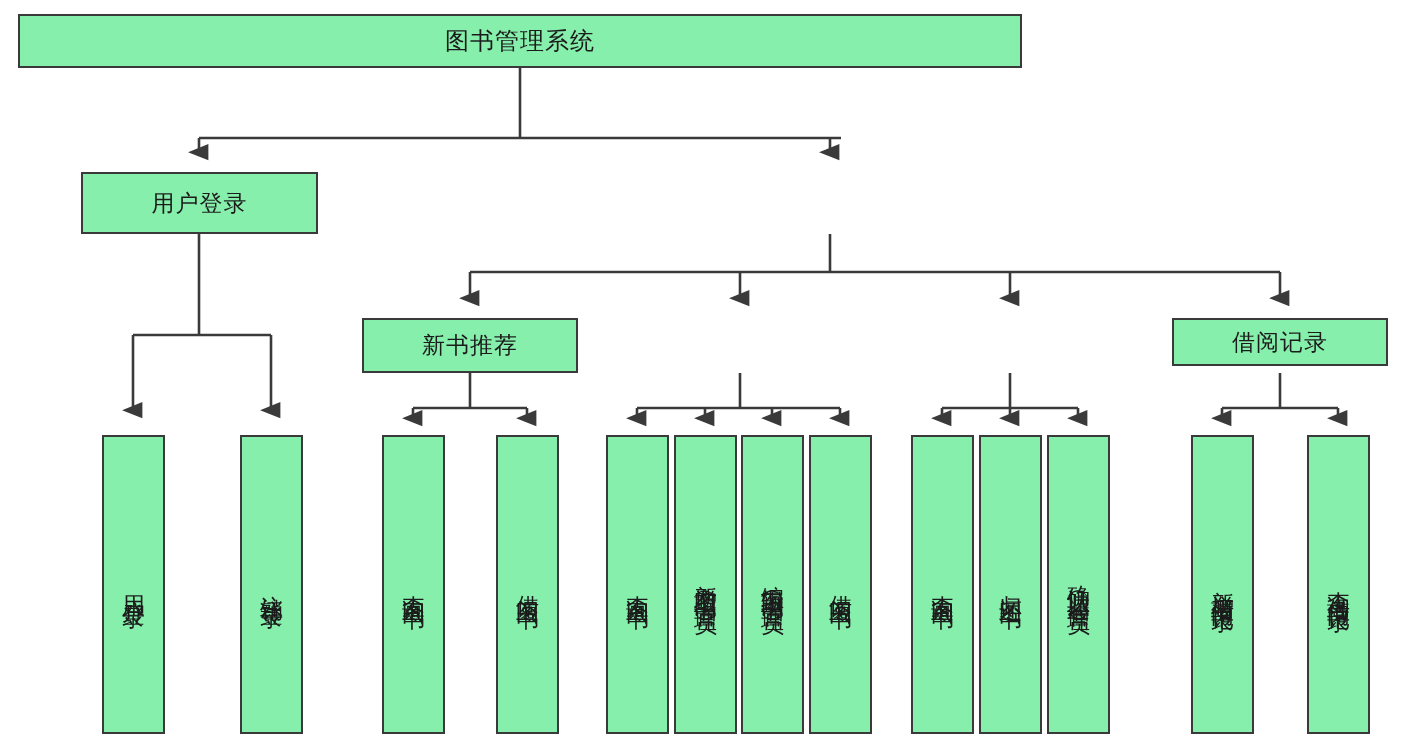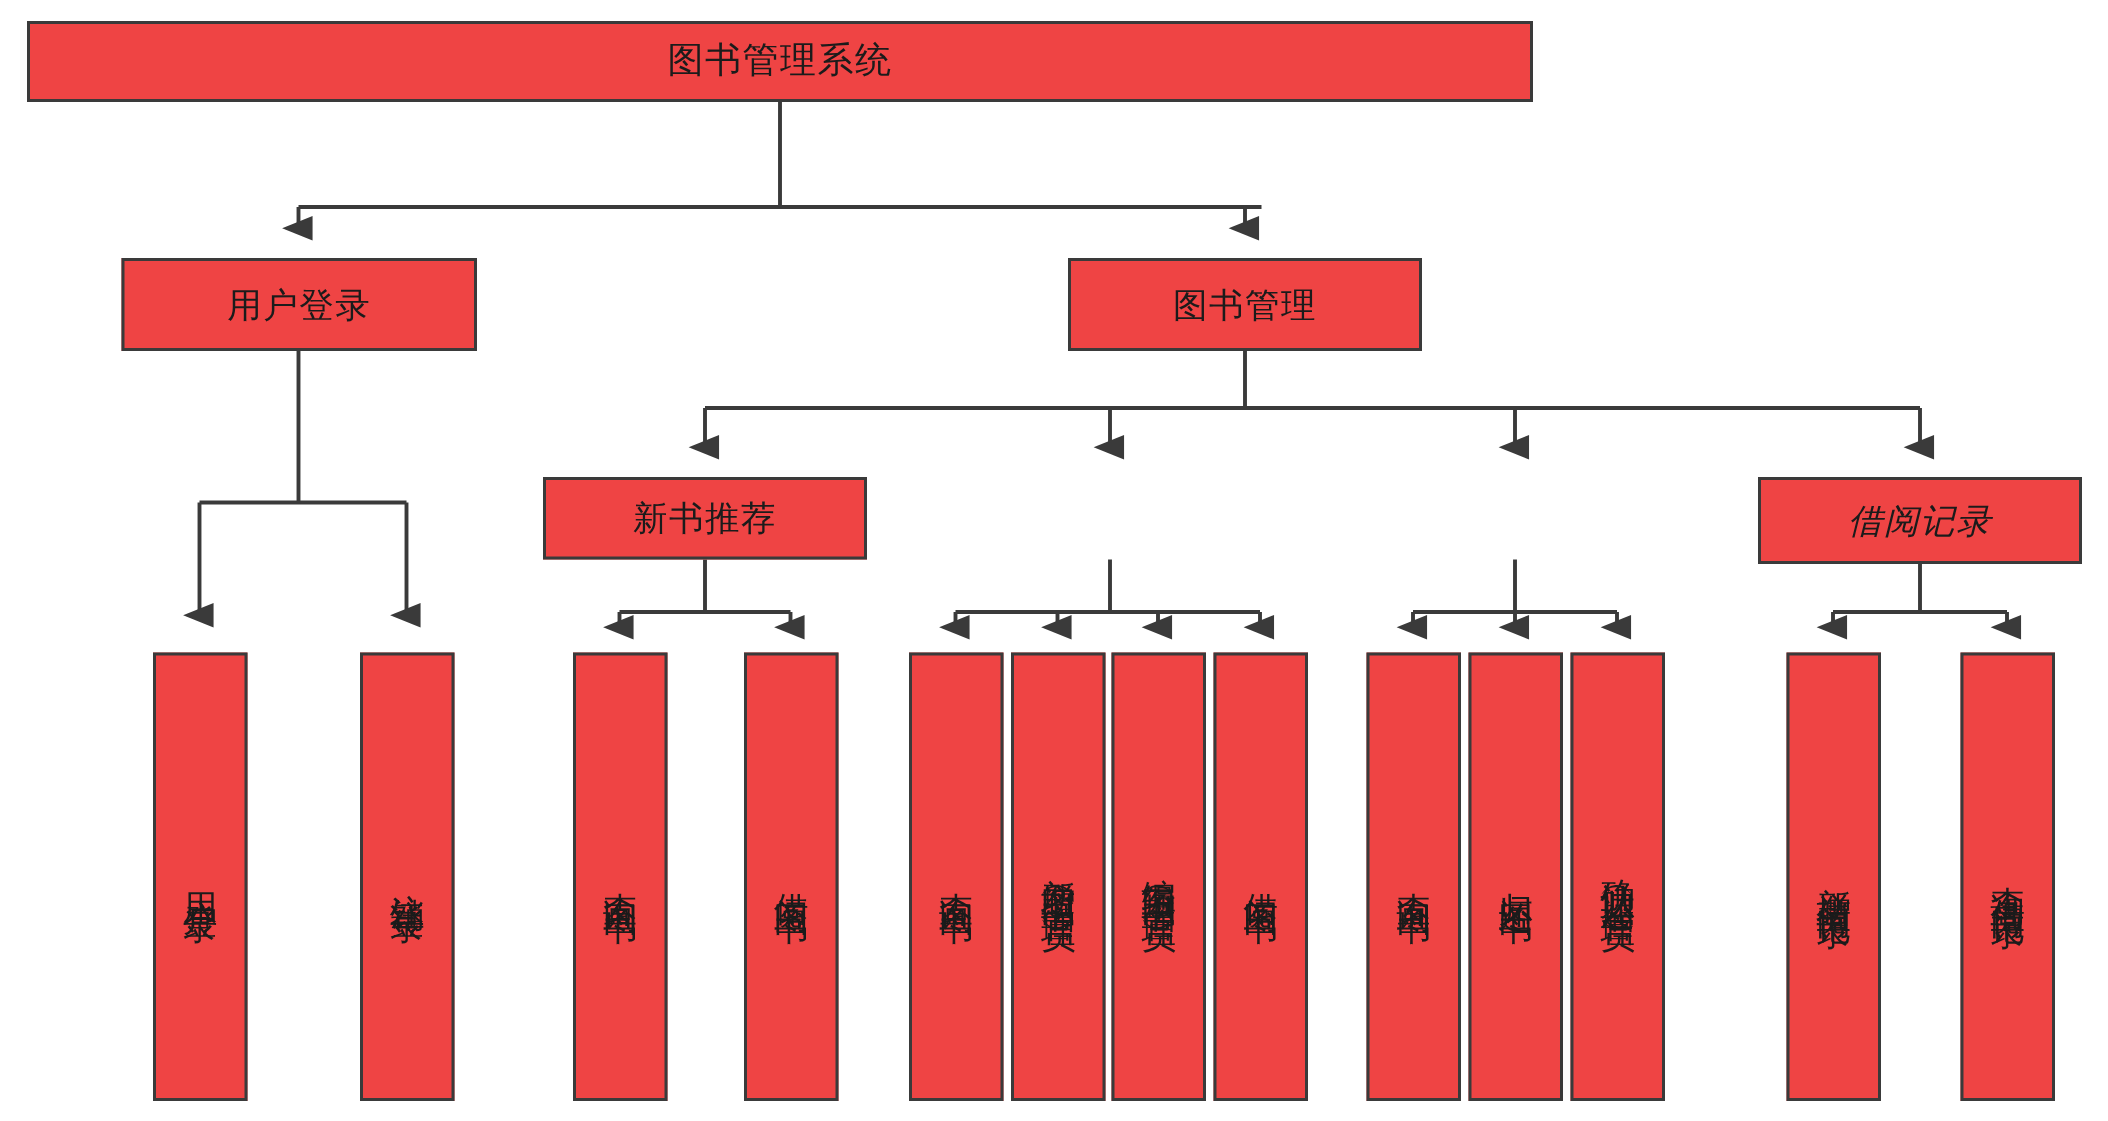--- a/index.html
+++ b/index.html
@@ -23,21 +23,21 @@
     position: absolute;
     left: 0;
     top: 0;
     width: 1405px;
     height: 747px;
     pointer-events: none;
   }
   .node {
     position: absolute;
     box-sizing: border-box;
-    background: #ef4444;
+    background: #86efac;
     border: 2px solid #3a3a3a;
     display: flex;
     align-items: center;
     justify-content: center;
     color: #1b1b1b;
   }
   .node .label {
     display: block;
     text-align: center;
     line-height: 1.05;
@@ -132,28 +132,25 @@
     </g>
   </svg>
 
   <div class="node h root" style="left:18px; top:14px; width:1004px; height:54px;">
     <span class="label">图书管理系统</span>
   </div>
 
   <div class="node h" style="left:81px; top:172px; width:237px; height:62px;">
     <span class="label">用户登录</span>
   </div>
-  <div class="node h" style="left:712px; top:172px; width:236px; height:62px;">
-    <span class="label">图书管理</span>
-  </div>
 
   <div class="node h" style="left:362px; top:318px; width:216px; height:55px;">
     <span class="label">新书推荐</span>
   </div>
-  <div class="node h" style="left:1172px; top:318px; width:216px; height:58px;font-style:italic;">
+  <div class="node h" style="left:1172px; top:318px; width:216px; height:48px;">
     <span class="label">借阅记录</span>
   </div>
 
   <div class="node v" style="left:102px; top:435px; width:63px; height:299px;">
     <span class="label">用户登录</span>
   </div>
   <div class="node v" style="left:240px; top:435px; width:63px; height:299px;">
     <span class="label">注销登录</span>
   </div>
 

